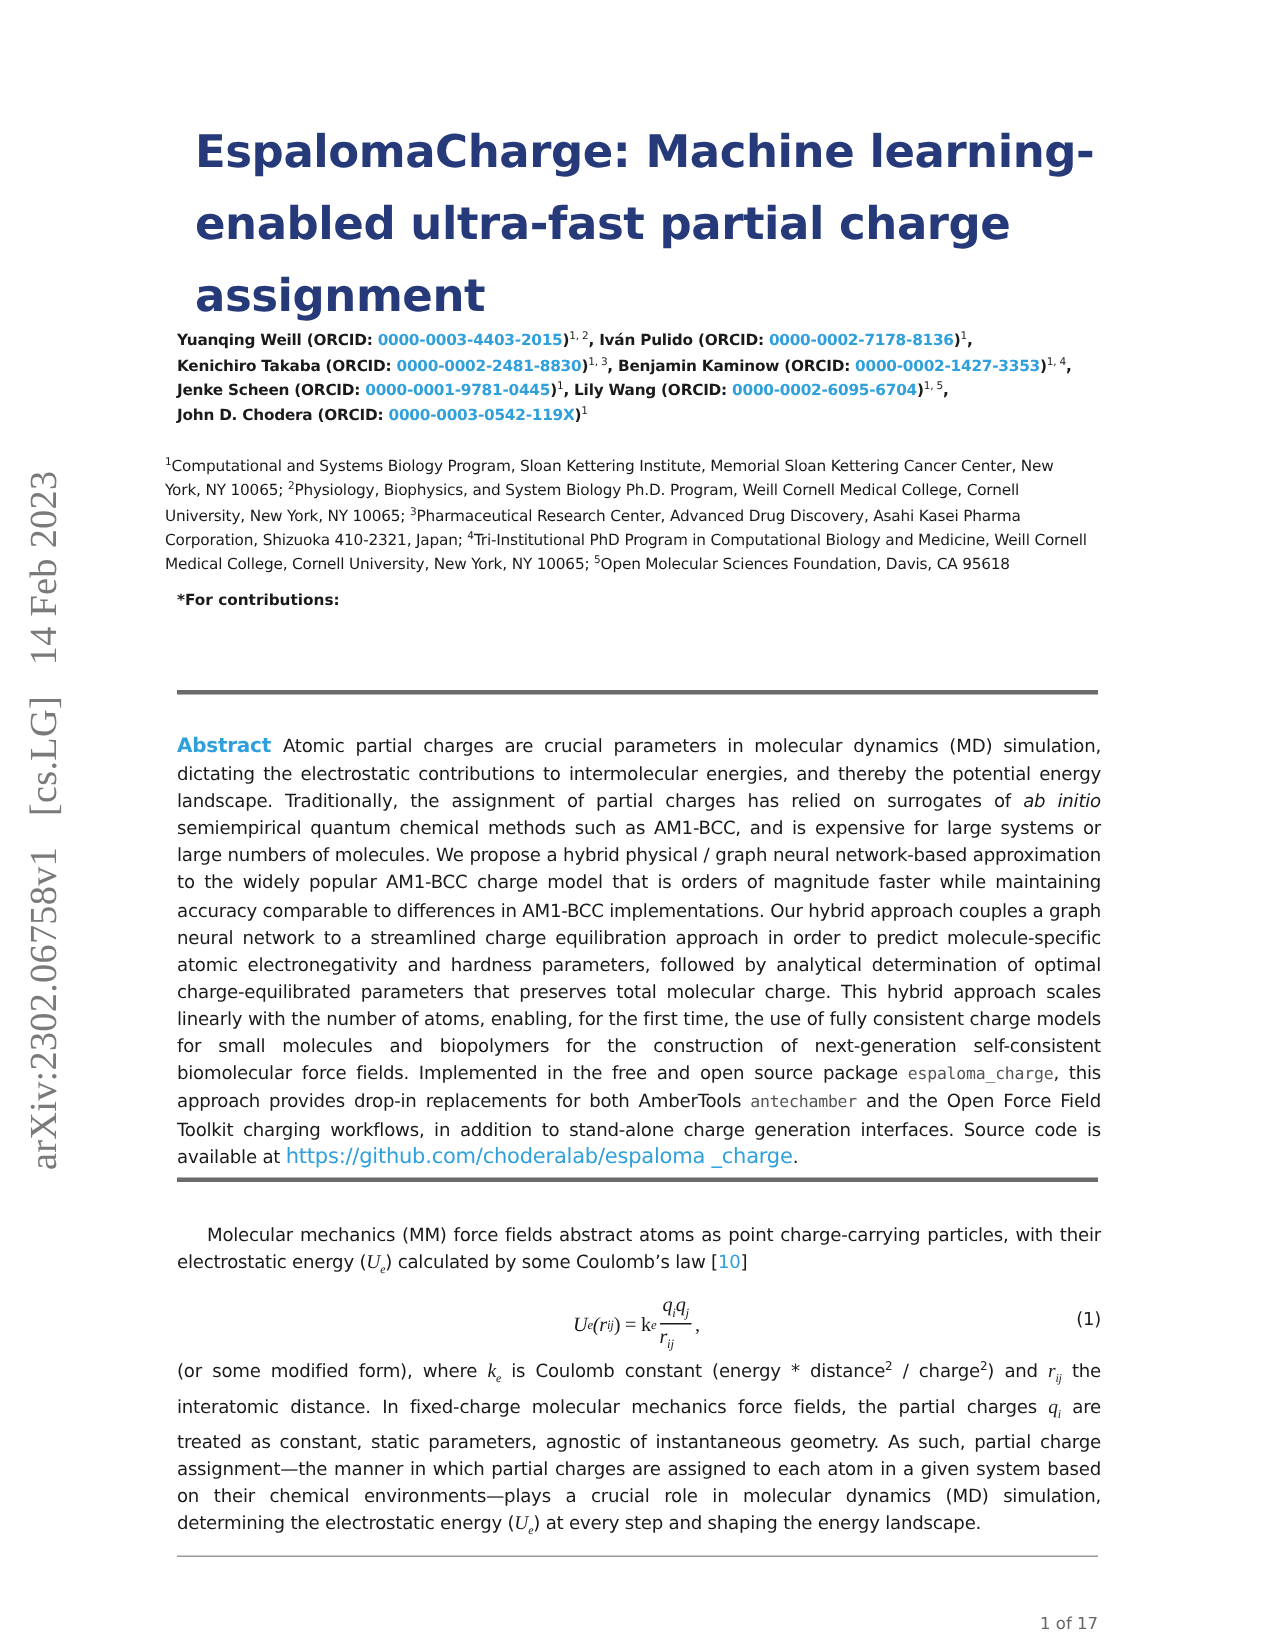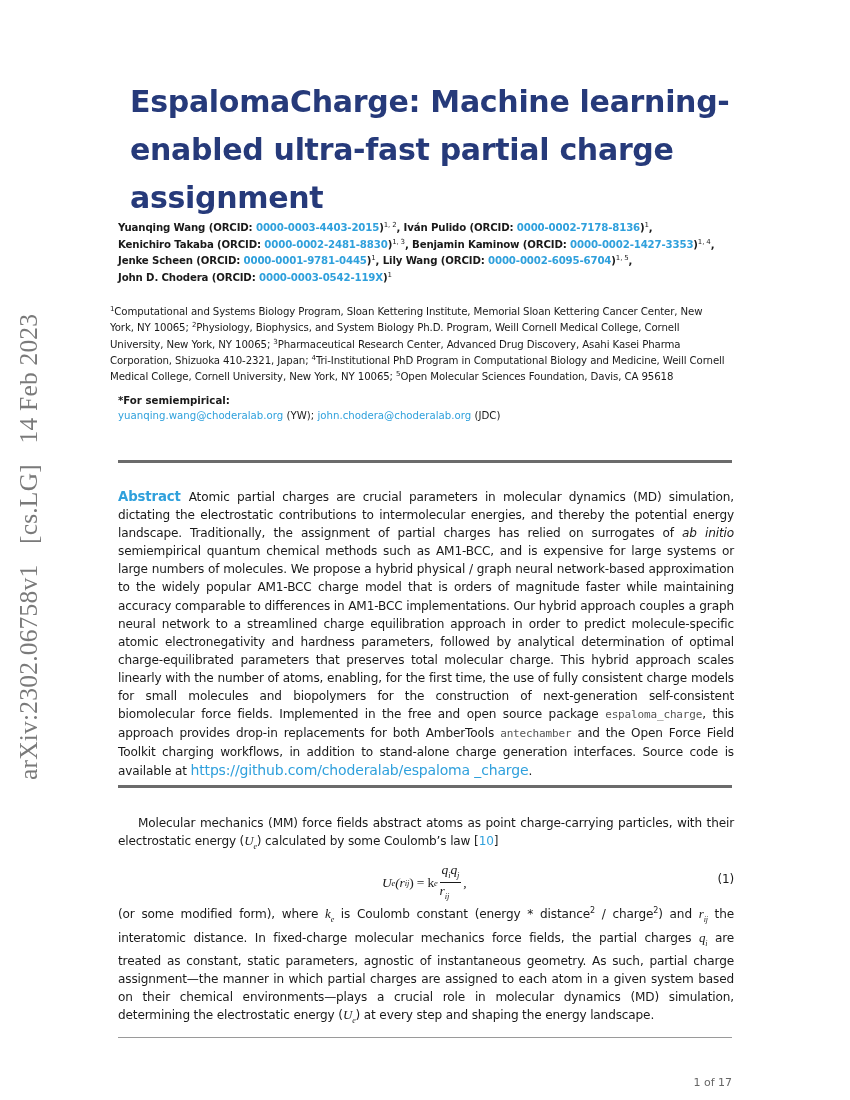--- a/index.html
+++ b/index.html
@@ -84,38 +84,35 @@
 
 <div class="arxiv-stamp">
   <span>arXiv:2302.06758v1</span>
   <span>[cs.LG]</span>
   <span>14 Feb 2023</span>
 </div>
 
 <h1 class="title" style="margin:12px;">EspalomaCharge: Machine learning-enabled ultra-fast partial charge assignment</h1>
 
 <div class="authors">
-  <span class="author"><span>Yuanqing Wang (ORCID: </span><a class="orcid">0000-0003-4403-2015</a>)<sup>1, 2</sup><span>, </span></span>
+  <span class="author"><span>Yuanqing Weill (ORCID: </span><a class="orcid">0000-0003-4403-2015</a>)<sup>1, 2</sup><span>, </span></span>
   <span class="author"><span>Iván Pulido (ORCID: </span><a class="orcid">0000-0002-7178-8136</a>)<sup>1</sup><span>,</span></span><br>
   <span class="author"><span>Kenichiro Takaba (ORCID: </span><a class="orcid">0000-0002-2481-8830</a>)<sup>1, 3</sup><span>, </span></span>
   <span class="author"><span>Benjamin Kaminow (ORCID: </span><a class="orcid">0000-0002-1427-3353</a>)<sup>1, 4</sup><span>,</span></span><br>
   <span class="author"><span>Jenke Scheen (ORCID: </span><a class="orcid">0000-0001-9781-0445</a>)<sup>1</sup><span>, </span></span>
   <span class="author"><span>Lily Wang (ORCID: </span><a class="orcid">0000-0002-6095-6704</a>)<sup>1, 5</sup><span>,</span></span><br>
   <span class="author"><span>John D. Chodera (ORCID: </span><a class="orcid">0000-0003-0542-119X</a>)<sup>1</sup></span>
 </div>
 
 <div class="affil">
   <sup>1</sup><span>Computational and Systems Biology Program, Sloan Kettering Institute, Memorial Sloan Kettering Cancer Center, New York, NY 10065; </span><sup>2</sup><span>Physiology, Biophysics, and System Biology Ph.D. Program, Weill Cornell Medical College, Cornell University, New York, NY 10065; </span><sup>3</sup><span>Pharmaceutical Research Center, Advanced Drug Discovery, Asahi Kasei Pharma Corporation, Shizuoka 410-2321, Japan; </span><sup>4</sup><span>Tri-Institutional PhD Program in Computational Biology and Medicine, Weill Cornell Medical College, Cornell University, New York, NY 10065; </span><sup>5</sup><span>Open Molecular Sciences Foundation, Davis, CA 95618</span>
 </div>
 
 <div class="corr">
-  <div class="label">*For semiempirical:</div>
-  <div>
-    <a class="email">yuanqing.wang@choderalab.org</a><span> (YW); </span><a class="email">john.chodera@choderalab.org</a><span> (JDC)</span>
-  </div>
+  <div class="label">*For contributions:</div>
 </div>
 
 <div class="rule-top"></div>
 
 <div class="abstract">
   <span class="abs-label">Abstract</span><span>Atomic partial charges are crucial parameters in molecular dynamics (MD) simulation, dictating the electrostatic contributions to intermolecular energies, and thereby the potential energy landscape. Traditionally, the assignment of partial charges has relied on surrogates of </span><em>ab initio</em><span> semiempirical quantum chemical methods such as AM1-BCC, and is expensive for large systems or large numbers of molecules. We propose a hybrid physical / graph neural network-based approximation to the widely popular AM1-BCC charge model that is orders of magnitude faster while maintaining accuracy comparable to differences in AM1-BCC implementations. Our hybrid approach couples a graph neural network to a streamlined charge equilibration approach in order to predict molecule-specific atomic electronegativity and hardness parameters, followed by analytical determination of optimal charge-equilibrated parameters that preserves total molecular charge. This hybrid approach scales linearly with the number of atoms, enabling, for the first time, the use of fully consistent charge models for small molecules and biopolymers for the construction of next-generation self-consistent biomolecular force fields.  Implemented in the free and open source package </span><span class="mono">espaloma_charge</span><span>, this approach provides drop-in replacements for both AmberTools </span><span class="mono">antechamber</span><span> and the Open Force Field Toolkit charging workflows, in addition to stand-alone charge generation interfaces. Source code is available at </span><a class="link">https://github.com/choderalab/espaloma _charge</a><span>.</span>
 </div>
 
 <div class="rule-bot"></div>
 

